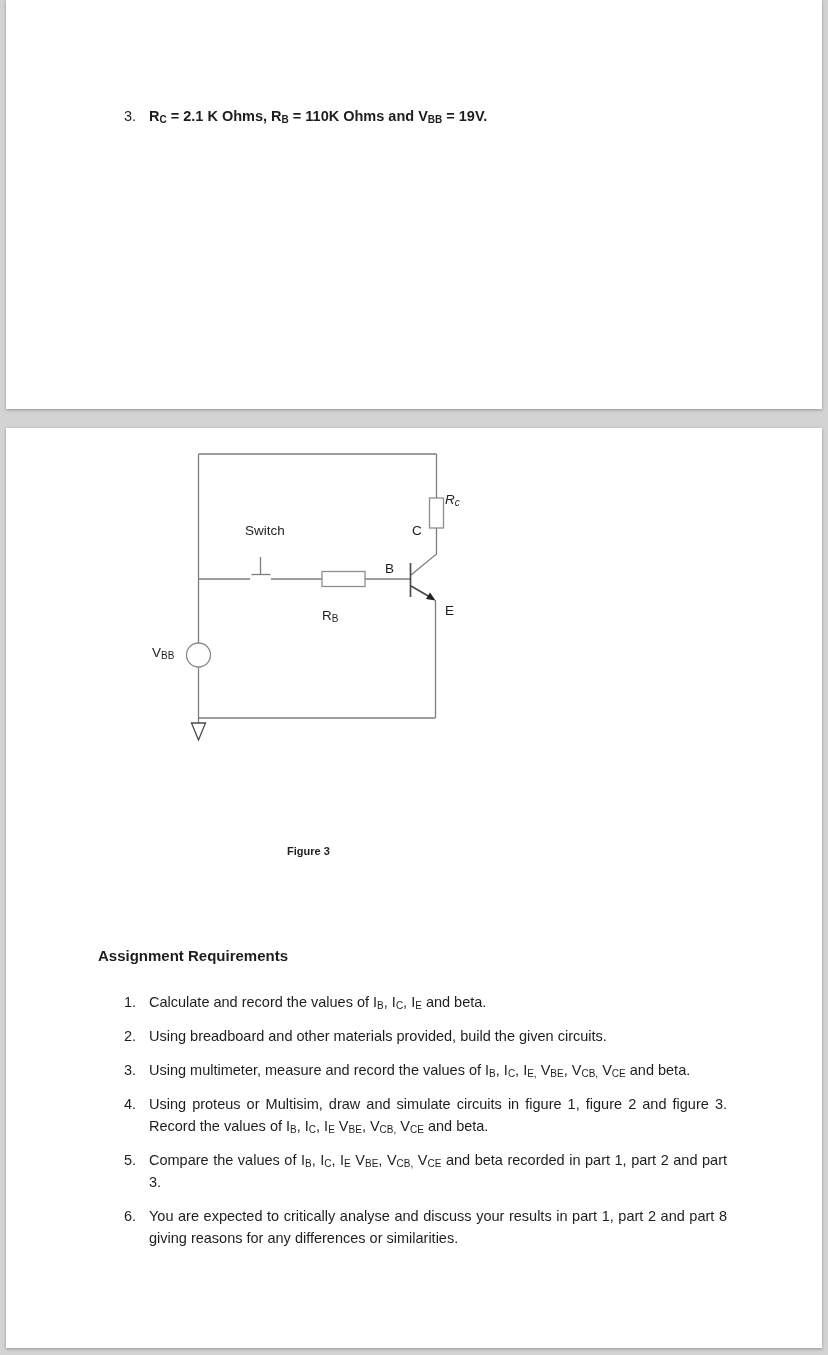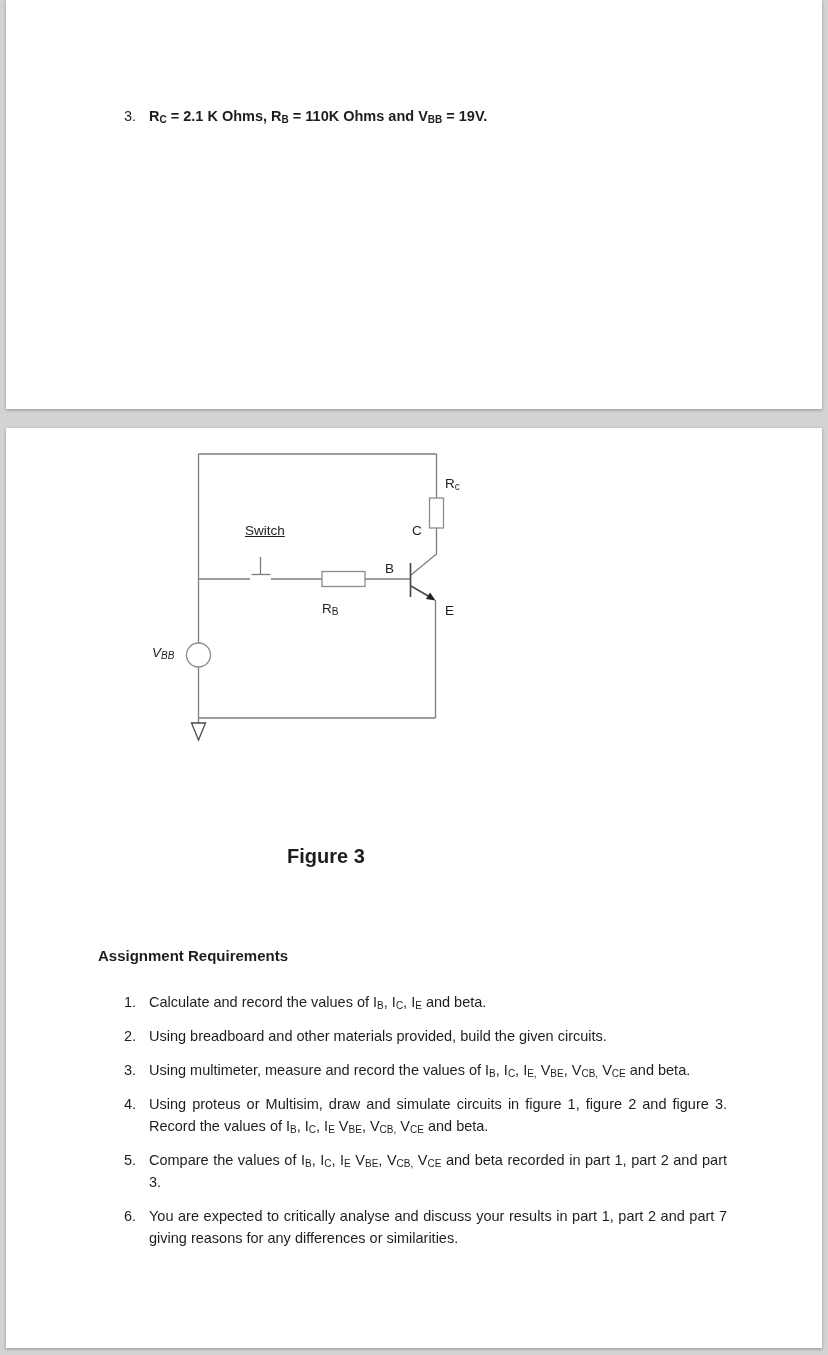--- a/index.html
+++ b/index.html
@@ -33,31 +33,31 @@
     font-size: 10px;
     line-height: 0;
     vertical-align: baseline;
     position: relative;
     bottom: -2px;
   }
 
   
   .circuit-svg { position: absolute; left: 0; top: 0; width: 816px; height: 430px; }
   .fig-label { position: absolute; font-size: 13.5px; line-height: 16px; white-space: nowrap; }
-  .lbl-switch { left: 239px; top: 95px; text-decoration: underline; }
-  .lbl-rc     { left: 439px; top: 48px; }
+  .lbl-switch { left: 239px; top: 95px; }
+  .lbl-rc     { left: 439px; top: 64px; font-style: italic; }
   .lbl-c      { left: 406px; top: 95px; }
   .lbl-b      { left: 379px; top: 133px; }
-  .lbl-rb     { left: 316px; top: 173px; }
+  .lbl-rb     { left: 316px; top: 180px; }
   .lbl-e      { left: 439px; top: 175px; }
-  .lbl-vbb    { left: 146px; top: 217px; font-style: italic; }
+  .lbl-vbb    { left: 146px; top: 217px; }
 
   .fig-caption {
     position: absolute; left: 281px; top: 417px;
-    font-size: 20px; font-weight: bold;
+    font-size: 11px; font-weight: bold;
   }
 
   .section-heading {
     position: absolute; left: 92px; top: 519px;
     font-size: 15px; font-weight: bold; text-align: center;
   }
 
   .req-list {
     position: absolute; left: 118px; top: 563px;
     list-style: none; width: 640px;
@@ -138,16 +138,16 @@
     <li>
       <span class="num">4.</span>
       <span class="txt">Using proteus or Multisim, draw and simulate circuits in figure 1, figure 2 and figure 3. Record the values of I<sub>B</sub>, I<sub>C</sub>, I<sub>E</sub> V<sub>BE</sub>, V<sub>CB,</sub> V<sub>CE</sub> and beta.</span>
     </li>
     <li>
       <span class="num">5.</span>
       <span class="txt">Compare the values of I<sub>B</sub>, I<sub>C</sub>, I<sub>E</sub> V<sub>BE</sub>, V<sub>CB,</sub> V<sub>CE</sub> and beta recorded in part 1, part 2 and part 3.</span>
     </li>
     <li>
       <span class="num">6.</span>
-      <span class="txt">You are expected to critically analyse and discuss your results in part 1, part 2 and part 7 giving reasons for any differences or similarities.</span>
+      <span class="txt">You are expected to critically analyse and discuss your results in part 1, part 2 and part 8 giving reasons for any differences or similarities.</span>
     </li>
   </ol>
 </div>
 
 </body></html>

